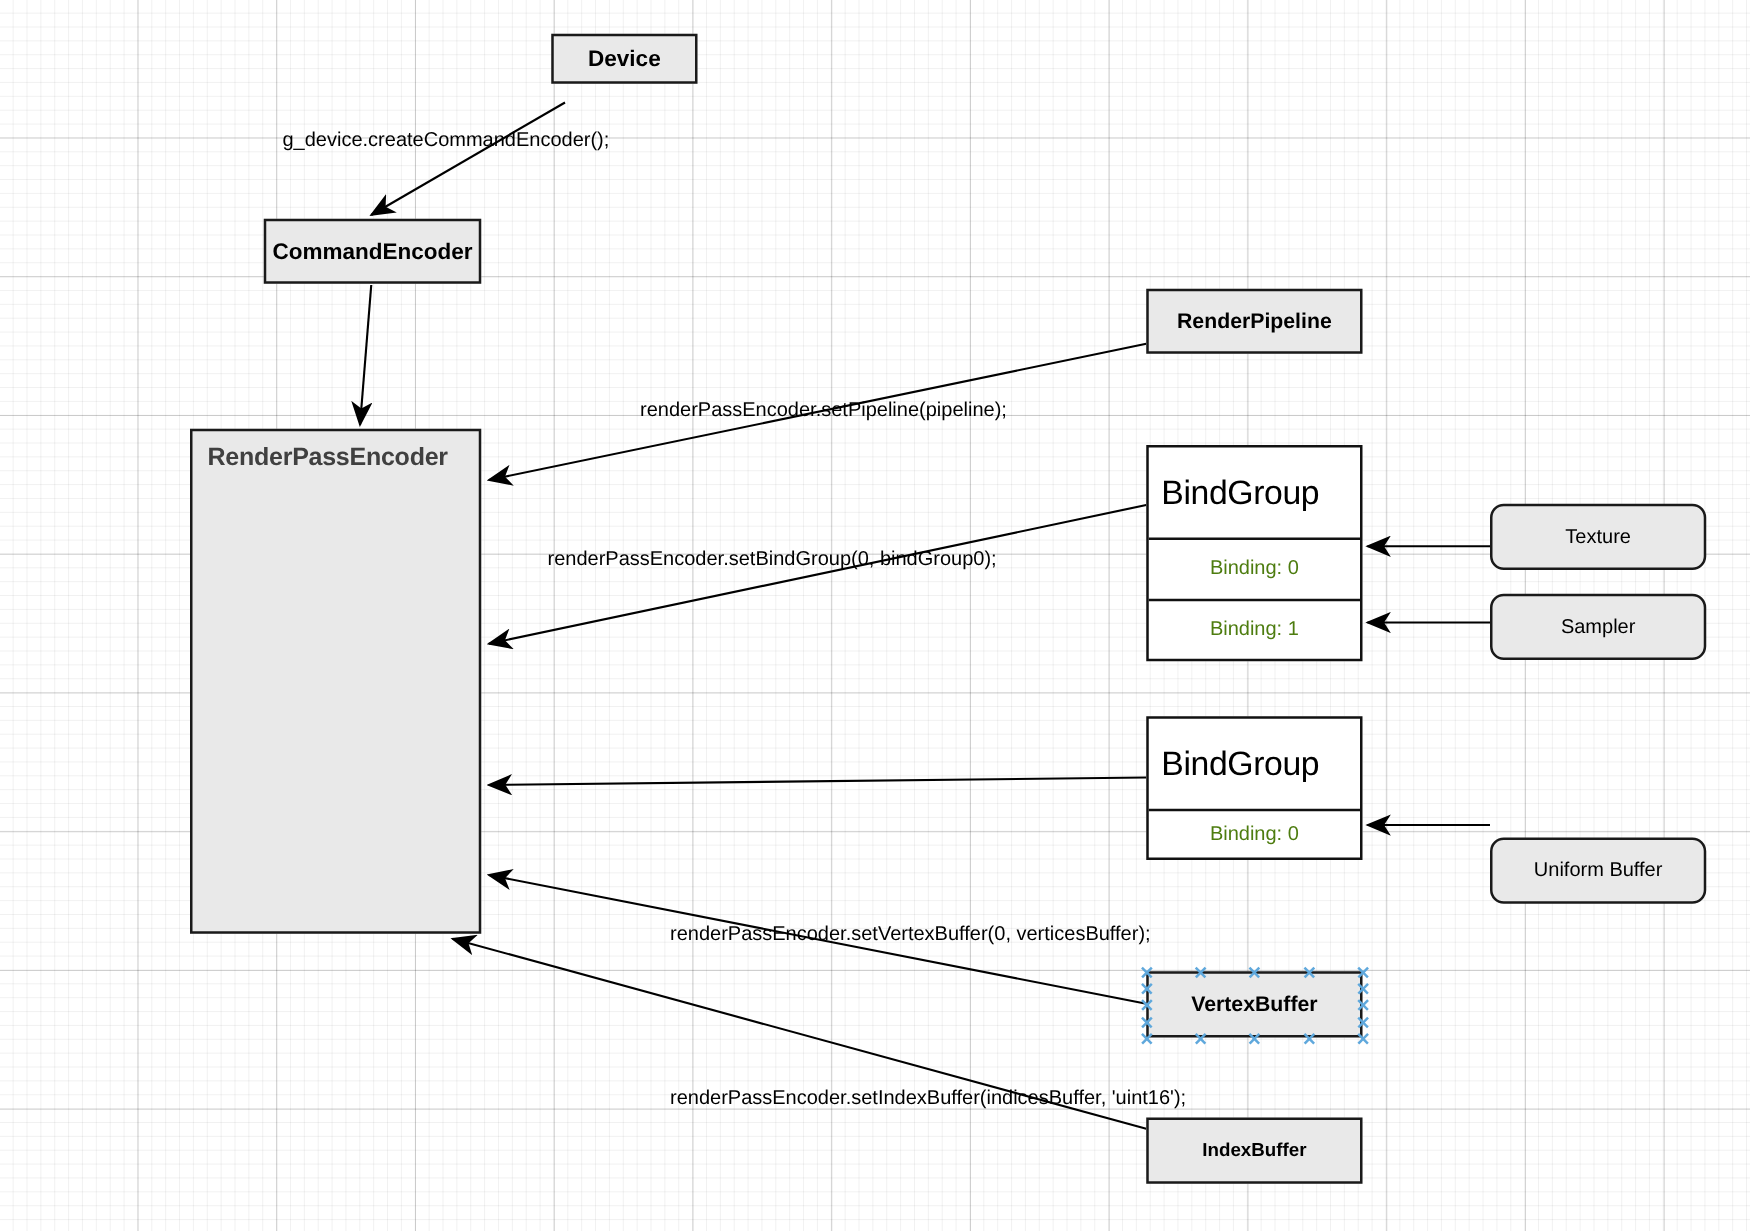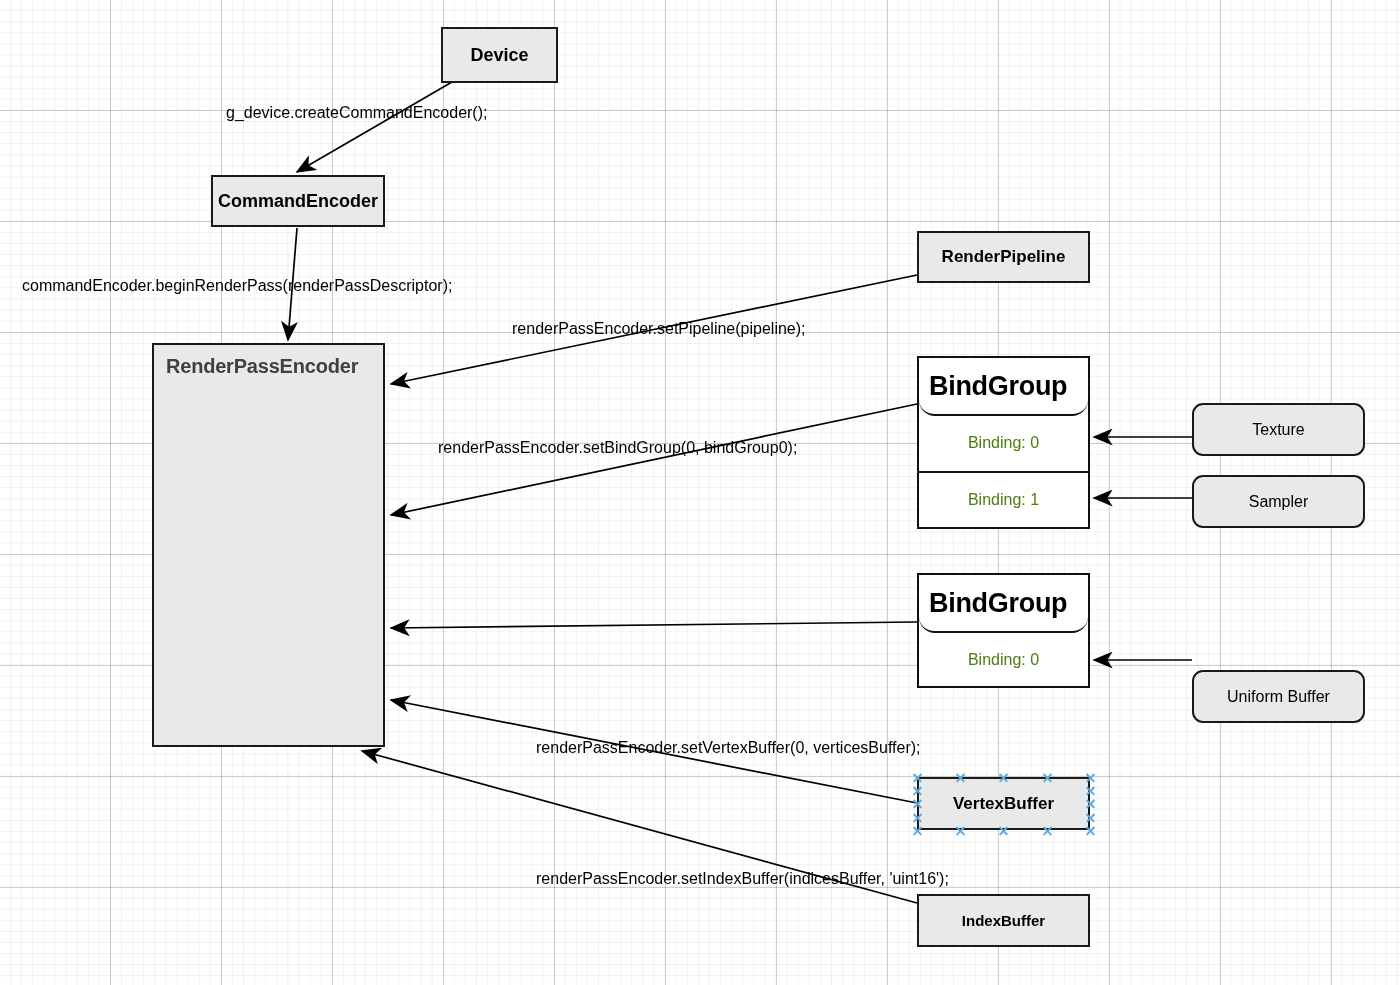--- a/index.html
+++ b/index.html
@@ -55,30 +55,29 @@
     position: absolute;
     box-sizing: border-box;
     border: 2px solid #111;
     background: #ffffff;
     display: flex;
     flex-direction: column;
   }
   .bg-title {
     box-sizing: border-box;
     flex: 0 0 auto;
-    height: 58px;
+    height: 74px;
     display: flex;
     align-items: center;
     padding-left: 10px;
     font-size: 27px;
-    font-weight: bold;
+    font-weight: normal;
     color: #000;
     border-bottom: 2px solid #111;
     letter-spacing: -0.3px;
-    border-radius: 16px;
   }
   .bg-row {
     box-sizing: border-box;
     flex: 1 1 auto;
     display: flex;
     align-items: center;
     justify-content: center;
     font-size: 16px;
     color: #4d7c0f;
   }
@@ -157,21 +156,21 @@
 
     <path d="M 917 903 L 362 751" stroke="#000" stroke-width="1.7" fill="none" marker-end="url(#arrow)"></path>
 
     <path d="M 1192 437 L 1094 437" stroke="#000" stroke-width="1.7" fill="none" marker-end="url(#arrow)"></path>
 
     <path d="M 1192 498 L 1094 498" stroke="#000" stroke-width="1.7" fill="none" marker-end="url(#arrow)"></path>
 
     <path d="M 1192 660 L 1094 660" stroke="#000" stroke-width="1.7" fill="none" marker-end="url(#arrow)"></path>
   </svg>
 
-  <div class="node bold" style="left:441px; top:27px; width:117px; height:56px; font-size:18px;">
+  <div class="node bold" style="left:441px; top:27px; width:117px; height:40px; font-size:18px;">
     <span>Device</span>
   </div>
 
   <div class="node bold" style="left:211px; top:175px; width:174px; height:52px; font-size:18px;">
     <span>CommandEncoder</span>
   </div>
 
   <div class="node-rpe" style="left:152px; top:343px; width:233px; height:404px;">
     <div class="rpe-title">RenderPassEncoder</div>
   </div>
@@ -224,21 +223,20 @@
     <div class="hx" style="left:130px; top:53px;"></div>
     <div class="hx" style="left:173px; top:53px;"></div>
   </div>
 
   <div class="node bold" style="left:917px; top:894px; width:173px; height:53px; font-size:15px;">
     <span>IndexBuffer</span>
   </div>
 
   <div class="edge-label" style="left:226px; top:104px;">g_device.createCommandEncoder();</div>
 
-  <div class="edge-label" style="left:22px; top:277px;">commandEncoder.beginRenderPass(renderPassDescriptor);</div>
 
   <div class="edge-label" style="left:512px; top:320px;">renderPassEncoder.setPipeline(pipeline);</div>
 
   <div class="edge-label" style="left:438px; top:439px;">renderPassEncoder.setBindGroup(0, bindGroup0);</div>
 
 
   <div class="edge-label" style="left:536px; top:739px;">renderPassEncoder.setVertexBuffer(0, verticesBuffer);</div>
 
   <div class="edge-label" style="left:536px; top:870px;">renderPassEncoder.setIndexBuffer(indicesBuffer, 'uint16');</div>
 

